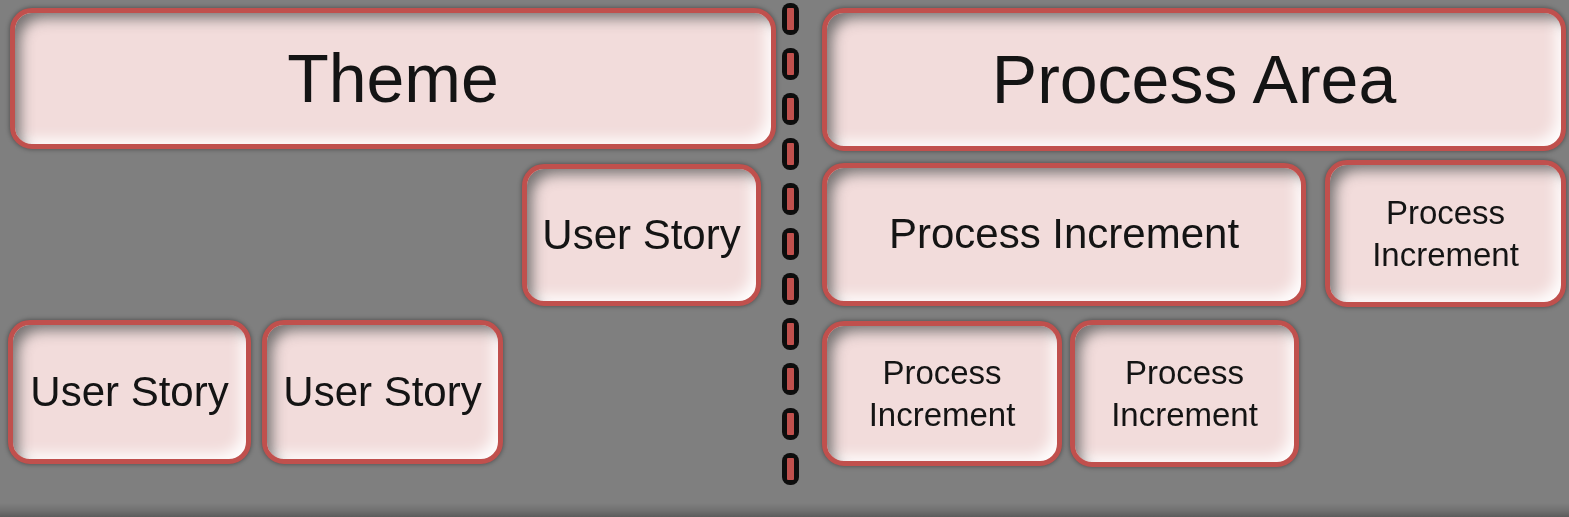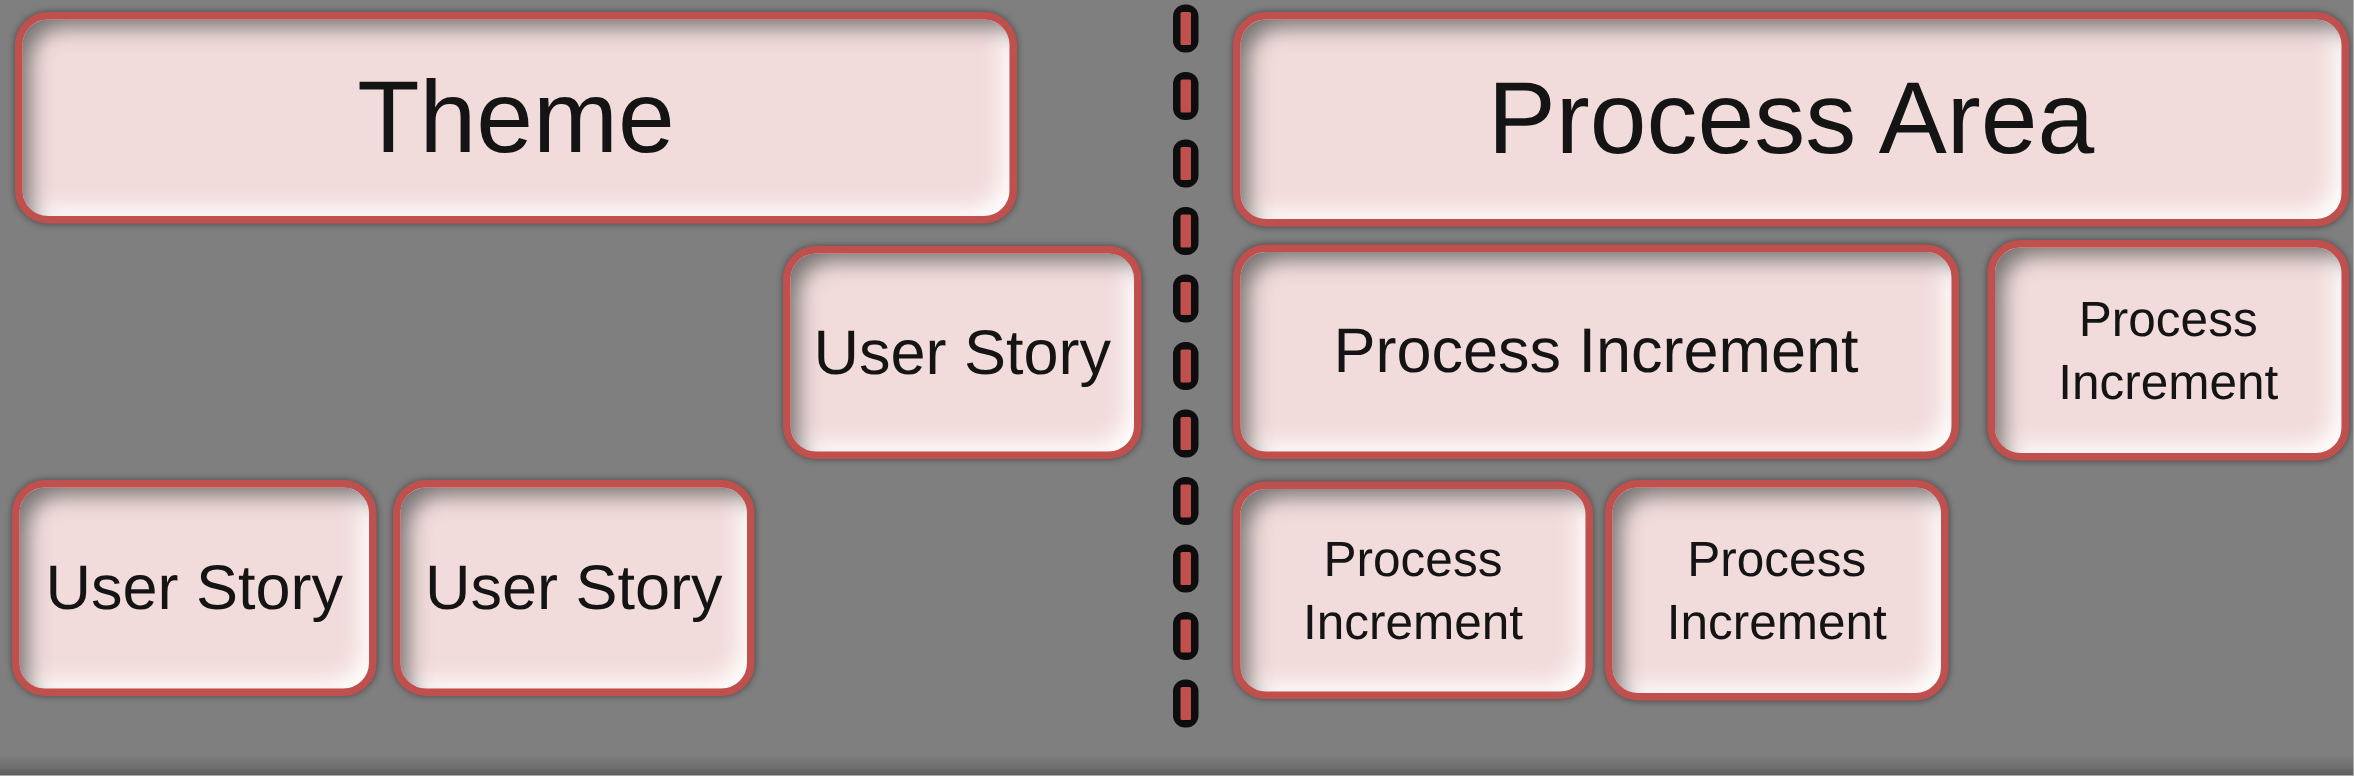--- a/index.html
+++ b/index.html
@@ -22,21 +22,21 @@
     text-align:center;
     color:#141414;
     box-shadow:
       0 0 5px rgba(0,0,0,0.45),
       inset 10px 10px 14px -5px rgba(95,95,95,0.85),
       inset -10px -10px 14px -5px rgba(255,255,255,0.95);
     line-height:1.1;
     overflow:hidden;
   }
   
-  #box-theme          {left:10px;  top:8px;   width:668px; height:141px; font-size:68px;}
+  #box-theme          {left:10px;  top:8px;   width:766px; height:141px; font-size:68px;}
   #box-epic           {left:10px;  top:164px; width:496px; height:142px; font-size:42px;}
   #box-user-story-top {left:522px; top:164px; width:239px; height:142px; font-size:42px;}
   #box-user-story-bl  {left:8px;   top:320px; width:243px; height:144px; font-size:42px;}
   #box-user-story-br  {left:262px; top:320px; width:241px; height:144px; font-size:42px;}
   
   #box-process-area   {left:822px; top:8px;    width:744px; height:143px; font-size:68px;}
   #box-pi-wide        {left:822px; top:163px;  width:484px; height:143px; font-size:42px;}
   #box-pi-right       {left:1325px;top:160px;  width:241px; height:147px; font-size:33px; line-height:1.25; padding:0 14px;}
   #box-pi-bl          {left:822px; top:321px;  width:240px; height:145px; font-size:33px; line-height:1.25; padding:0 14px;}
   #box-pi-br          {left:1070px;top:320px;  width:229px; height:147px; font-size:33px; line-height:1.25; padding:0 10px;}

